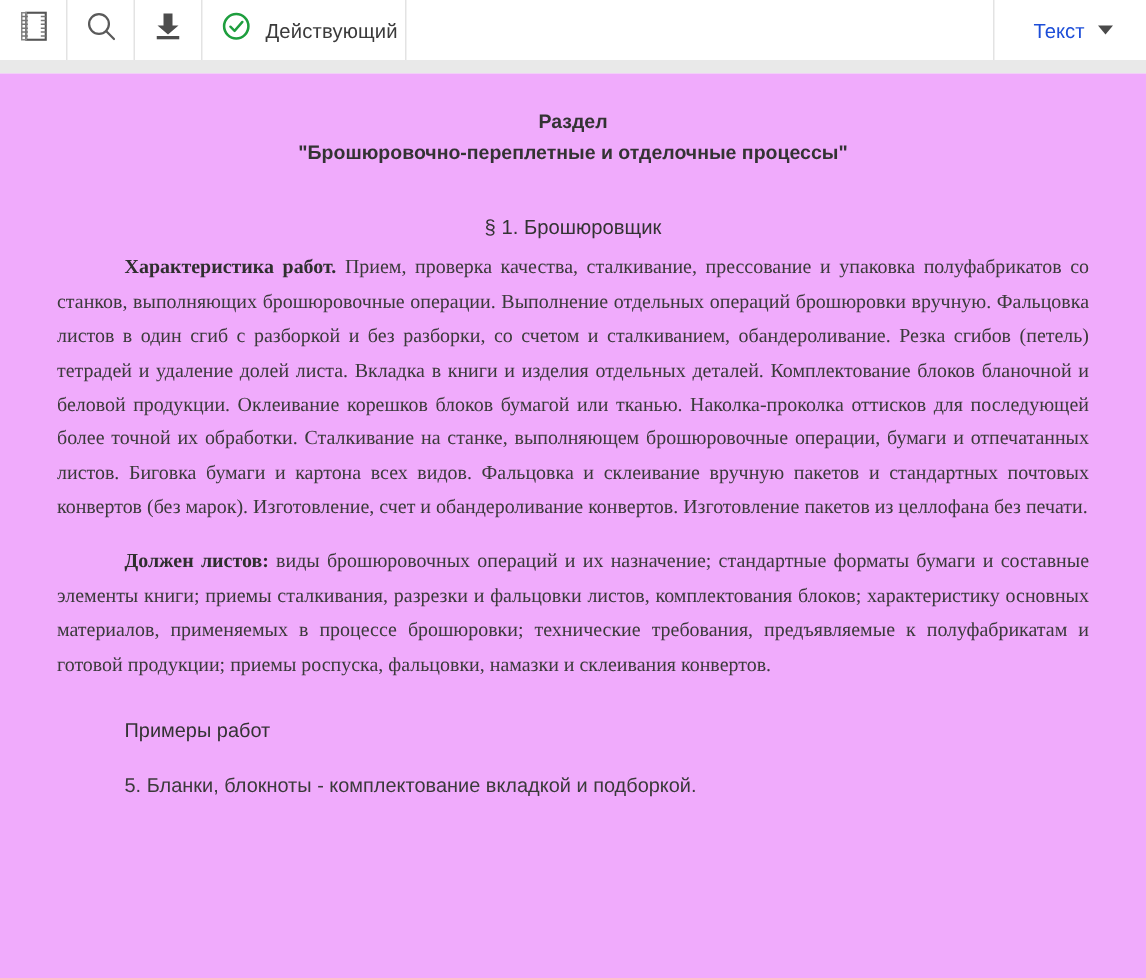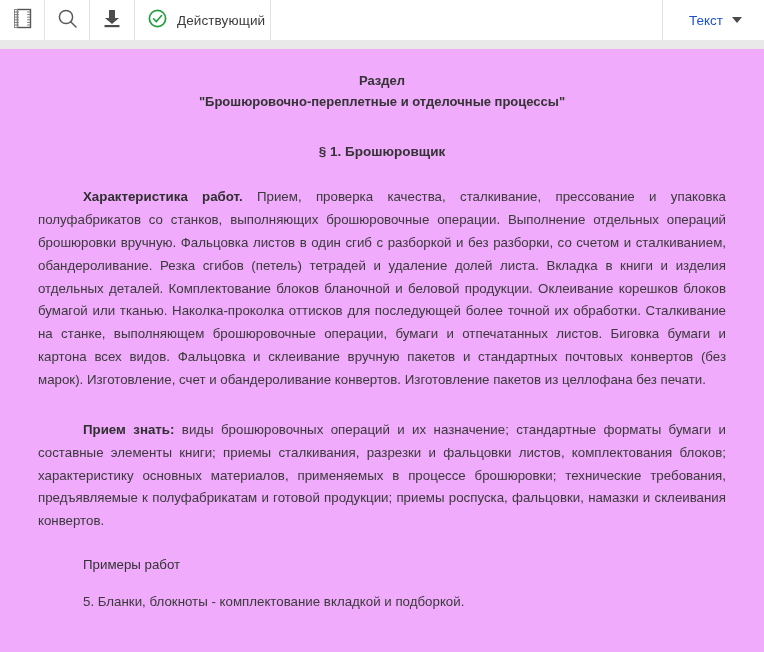--- a/index.html
+++ b/index.html
@@ -90,39 +90,40 @@
   .doc-title {
     text-align: center;
     font-weight: bold;
     font-size: 13px;
     color: #333333;
     line-height: 1.62;
     margin-top: 21px;
   }
   .doc-section-title {
     text-align: center;
-    font-weight: bold;
+    font-weight: normal;
     font-size: 13.5px;
     color: #333333;
     margin-top: 32px;
   }
   .doc-rank {
     text-align: right;
     font-weight: bold;
     font-size: 13.5px;
     color: #333333;
     margin-top: 33px;
   }
   .para {
     text-align: justify;
     font-size: 13.3px;
     line-height: 1.72;
     color: #3a3a3a;
-    margin-top: 27px;
+    margin-top: 8px;
     text-indent: 45px;
+    font-family: Liberation Serif, serif;
   }
   .para b { color: #2f2f2f; }
   .heading-ex {
     font-weight: normal;
     font-size: 13.3px;
     color: #333333;
     margin-top: 24px;
     margin-left: 45px;
   }
   .list-item {
@@ -210,21 +211,21 @@
 
   <div class="doc-section-title">§ 1. Брошюровщик</div>
 
 
   <p class="para">
     <b>Характеристика работ.</b>
     <span>Прием, проверка качества, сталкивание, прессование и упаковка полуфабрикатов со станков, выполняющих брошюровочные операции. Выполнение отдельных операций брошюровки вручную. Фальцовка листов в один сгиб с разборкой и без разборки, со счетом и сталкиванием, обандероливание. Резка сгибов (петель) тетрадей и удаление долей листа. Вкладка в книги и изделия отдельных деталей. Комплектование блоков бланочной и беловой продукции. Оклеивание корешков блоков бумагой или тканью. Наколка-проколка оттисков для последующей более точной их обработки. Сталкивание на станке, выполняющем брошюровочные операции, бумаги и отпечатанных листов. Биговка бумаги и картона всех видов. Фальцовка и склеивание вручную пакетов и стандартных почтовых конвертов (без марок). Изготовление, счет и обандероливание конвертов. Изготовление пакетов из целлофана без печати.</span>
   </p>
 
   <p class="para">
-    <b>Прием знать:</b>
+    <b>Должен листов:</b>
     <span>виды брошюровочных операций и их назначение; стандартные форматы бумаги и составные элементы книги; приемы сталкивания, разрезки и фальцовки листов, комплектования блоков; характеристику основных материалов, применяемых в процессе брошюровки; технические требования, предъявляемые к полуфабрикатам и готовой продукции; приемы роспуска, фальцовки, намазки и склеивания конвертов.</span>
   </p>
 
   <div class="heading-ex">Примеры работ</div>
 
   <div class="list-item">5. Бланки, блокноты - комплектование вкладкой и подборкой.</div>
 
 </div>
 
 </body></html>

